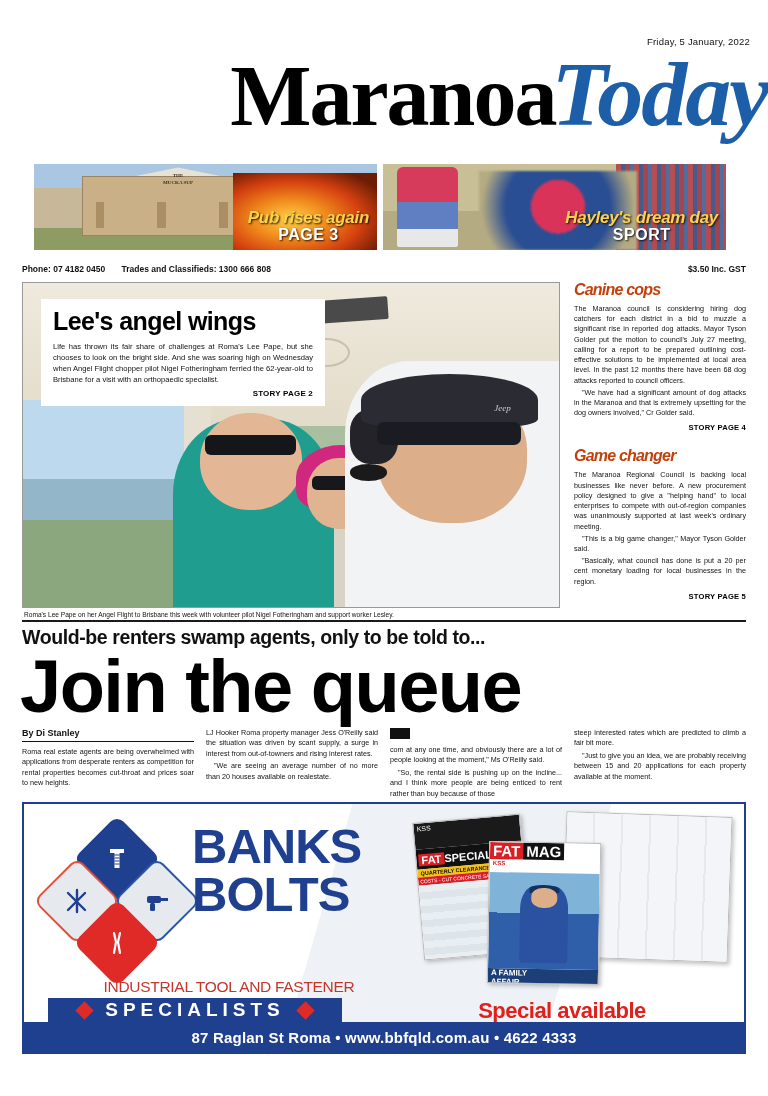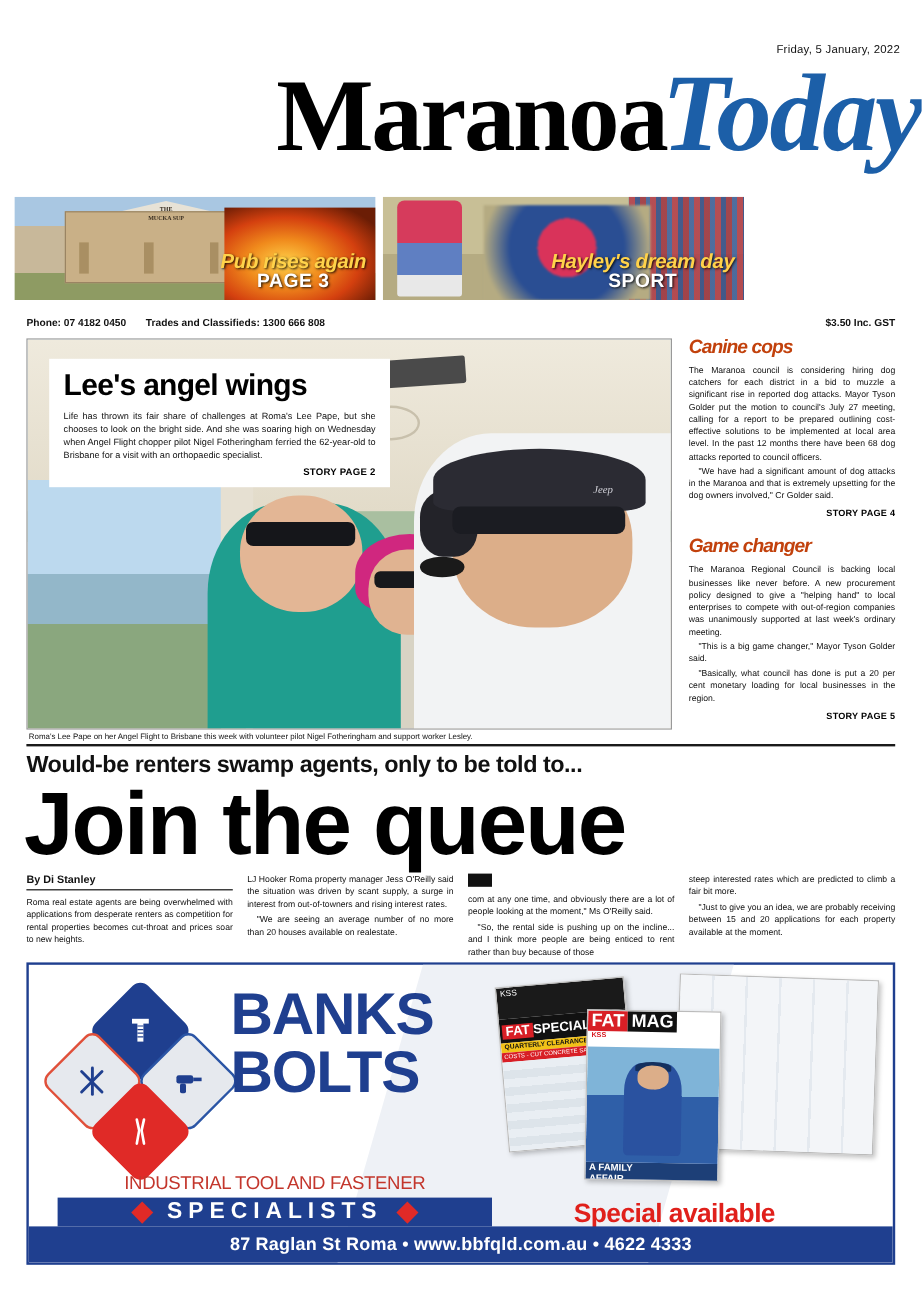--- a/index.html
+++ b/index.html
@@ -28,22 +28,22 @@
     letter-spacing: -2px;
   }
   .mast-b {
     font-family: "Liberation Serif", serif;
     font-weight: bold; font-style: italic; font-size: 92px;
     color: #1c5fa8; letter-spacing: -2px; margin-left: -4px;
   }
 
   
   .teasers {
-    position: absolute; top: 164px; left: 12px;
-    width: 608px; height: 86px;
+    position: absolute; top: 164px; left: 34px;
+    width: 692px; height: 86px;
     display: flex; gap: 6px;
   }
   .teaser {
     position: relative; flex: 1; overflow: hidden;
   }
   .teaser-label {
     position: absolute; right: 8px; bottom: 6px;
     text-align: center; line-height: 1.05;
     text-shadow: 1px 1px 2px rgba(0,0,0,.85);
   }
@@ -240,21 +240,21 @@
   .bb-line {
     font-size: 49px; font-weight: bold; color: #1f3f8f;
     line-height: .98; letter-spacing: -1px;
   }
   .bb-tagline {
     position: absolute; left: 8px; top: 168px; width: 378px;
     text-align: center; font-size: 15.5px; color: #c3362c;
     letter-spacing: -.3px; font-weight: normal;
   }
   .bb-spec {
-    position: absolute; left: 16px; top: 188px; width: 362px; height: 24px;
+    position: absolute; left: 16px; top: 188px; width: 294px; height: 24px;
     background: #1f3f8f; display: flex; align-items: center;
     justify-content: center; gap: 14px;
   }
   .bb-spec-txt {
     font-size: 19px; font-weight: bold; color: #fff; letter-spacing: 5px;
   }
   .bb-dot {
     width: 13px; height: 13px; background: #e02a27; transform: rotate(45deg);
   }
 

